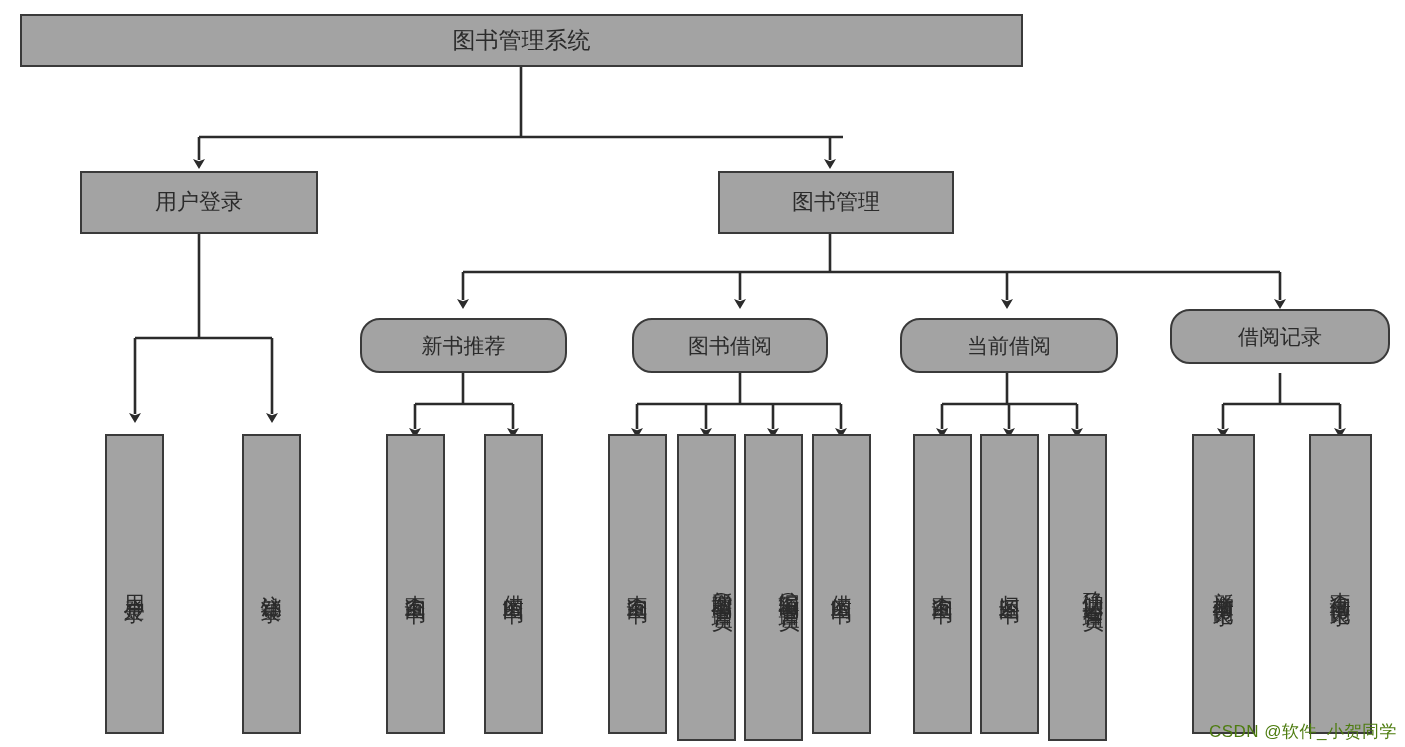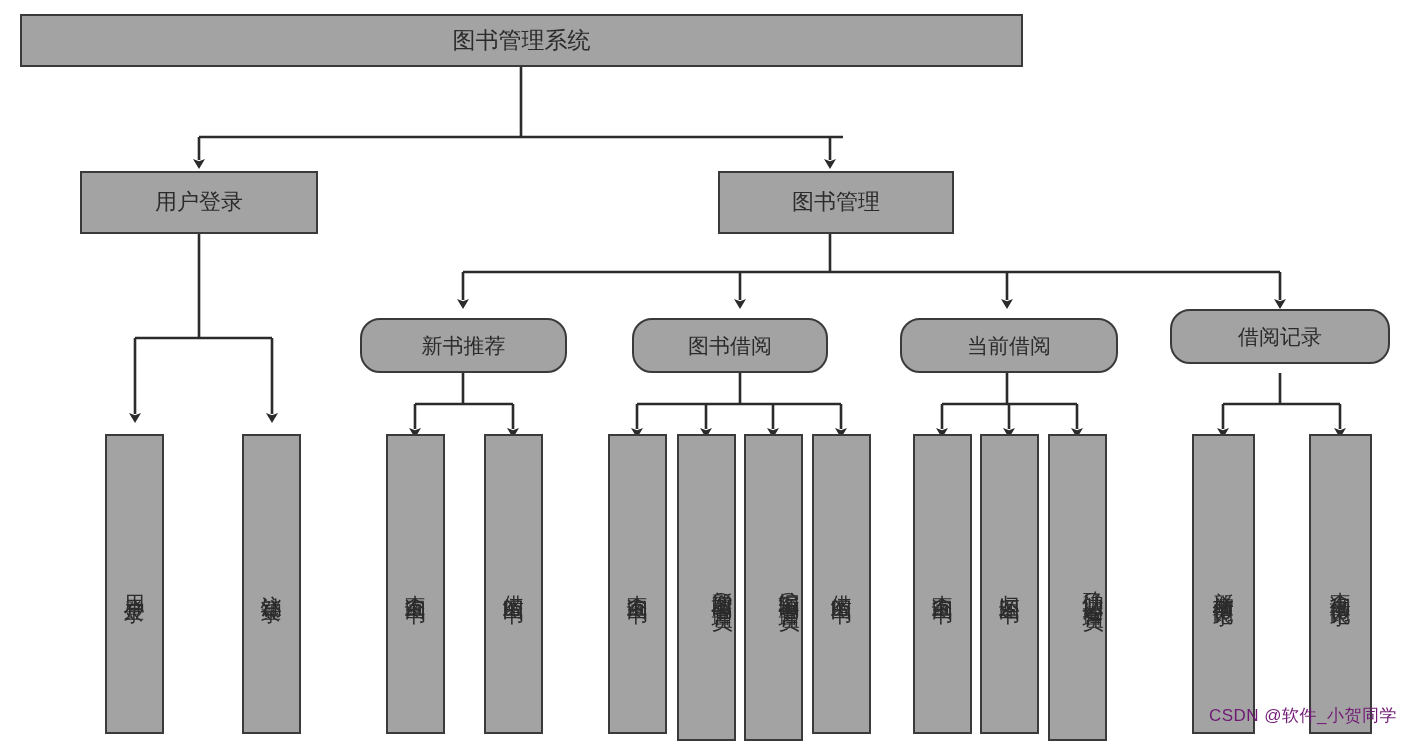--- a/index.html
+++ b/index.html
@@ -57,23 +57,23 @@
   .node.leaf.top-aligned {
     align-items: flex-start;
   }
   .node-label {
     display: block;
     white-space: nowrap;
   }
   #watermark {
     position: absolute;
     right: 8px;
-    bottom: 20px;
+    bottom: 4px;
     font-size: 17px;
-    color: #701a75;
+    color: #4d7c0f;
     letter-spacing: 0.5px;
     white-space: nowrap;
   }
 </style>
 </head>
 <body>
 
 <div id="diagram-root">
 
   <svg id="edge-layer" viewBox="0 0 1405 747" width="1405" height="747" xmlns="http://www.w3.org/2000/svg">

